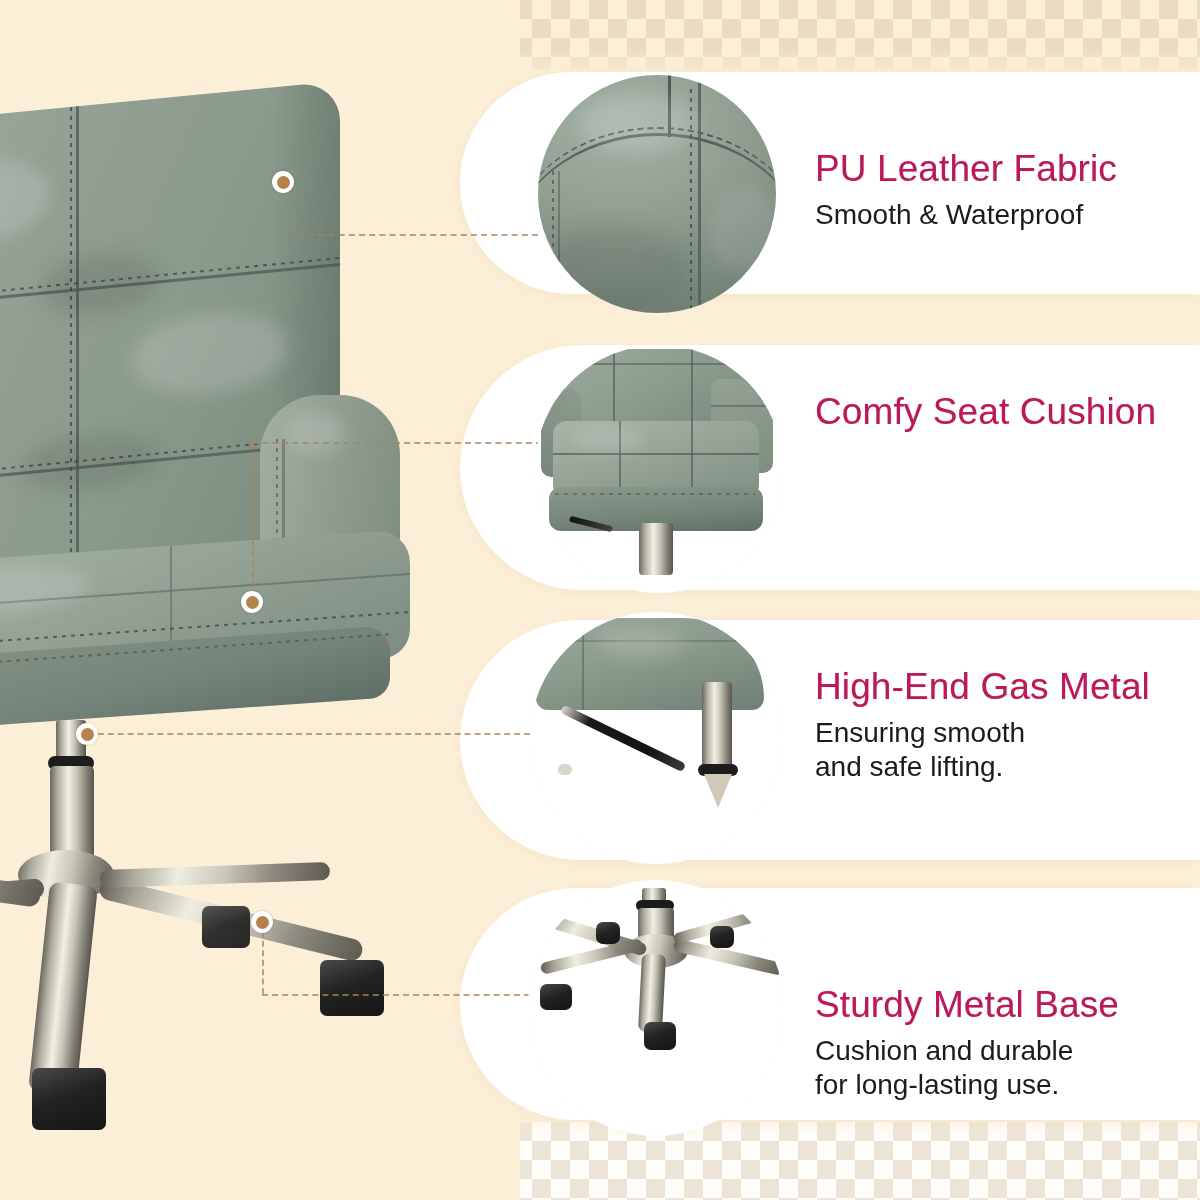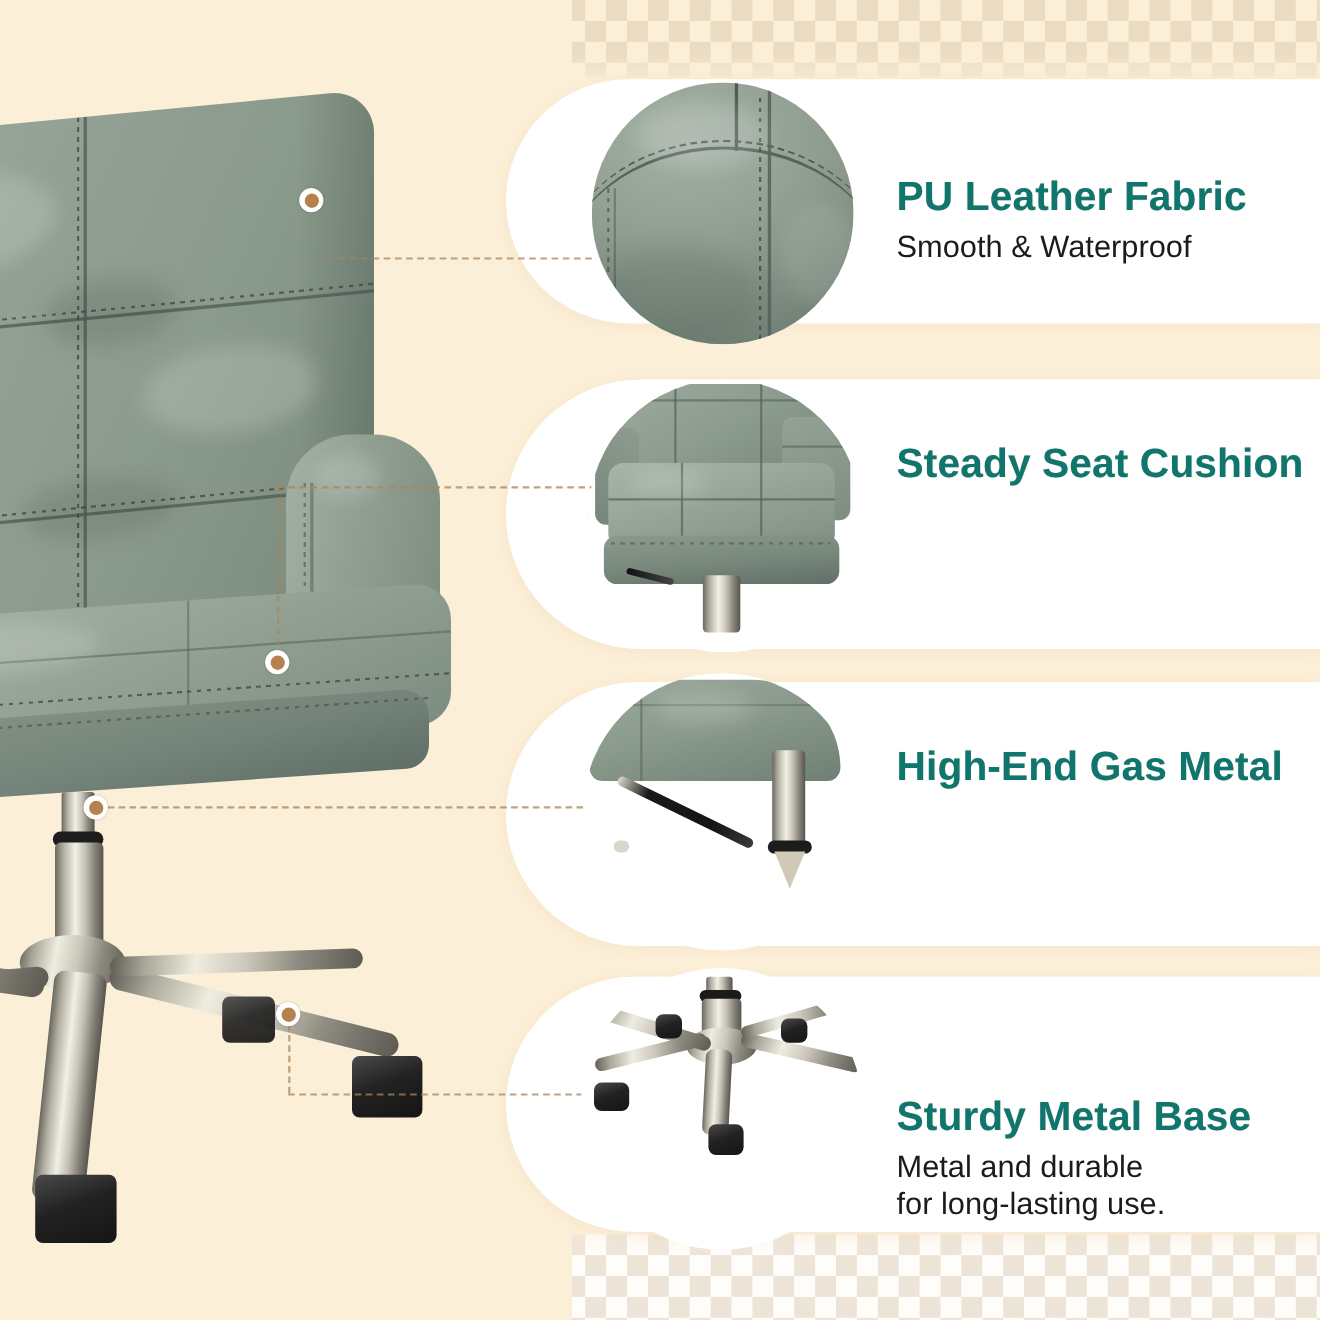--- a/index.html
+++ b/index.html
@@ -82,22 +82,22 @@
   .marker{
     position:absolute;width:22px;height:22px;border-radius:50%;
     background:#ffffff;display:flex;align-items:center;justify-content:center;
     box-shadow:0 0 2px rgba(0,0,0,.25);
   }
   .marker::after{content:"";width:13px;height:13px;border-radius:50%;background:#b5824e;}
 
   
   .feat-text{position:absolute;}
   .feat-title{
-    font-size:37px;font-weight:bold;color:#0f766e;letter-spacing:.1px;
-    line-height:1.05;white-space:nowrap;margin:10px 0 9px 0;
+    font-size:37px;font-weight:normal;color:#be185d;letter-spacing:.1px;
+    line-height:1.05;white-space:nowrap;margin:0 0 9px 0;
     text-shadow:0 0 1px rgba(120,80,40,.35);
   }
   .feat-sub{
     font-size:28px;color:#1b1b1b;line-height:1.22;margin:0;white-space:pre-line;
   }
 
   
   .chair{position:absolute;}
 </style>
 </head>
@@ -307,26 +307,28 @@
       <div class="caster" style="left:116px;top:142px;width:32px;height:28px;"></div>
     </div>
   </div>
 
   <div class="feat-text" style="left:815px;top:150px;">
     <p class="feat-title">PU Leather Fabric</p>
     <p class="feat-sub">Smooth &amp; Waterproof</p>
   </div>
 
   <div class="feat-text" style="left:815px;top:393px;">
-    <p class="feat-title">Steady Seat Cushion</p>
+    <p class="feat-title">Comfy Seat Cushion</p>
   </div>
 
   <div class="feat-text" style="left:815px;top:668px;">
     <p class="feat-title">High-End Gas Metal</p>
+    <p class="feat-sub">Ensuring smooth
+and safe lifting.</p>
   </div>
 
   <div class="feat-text" style="left:815px;top:986px;">
     <p class="feat-title">Sturdy Metal Base</p>
-    <p class="feat-sub">Metal and durable
+    <p class="feat-sub">Cushion and durable
 for long-lasting use.</p>
   </div>
 
 </div>
 
 </body></html>

